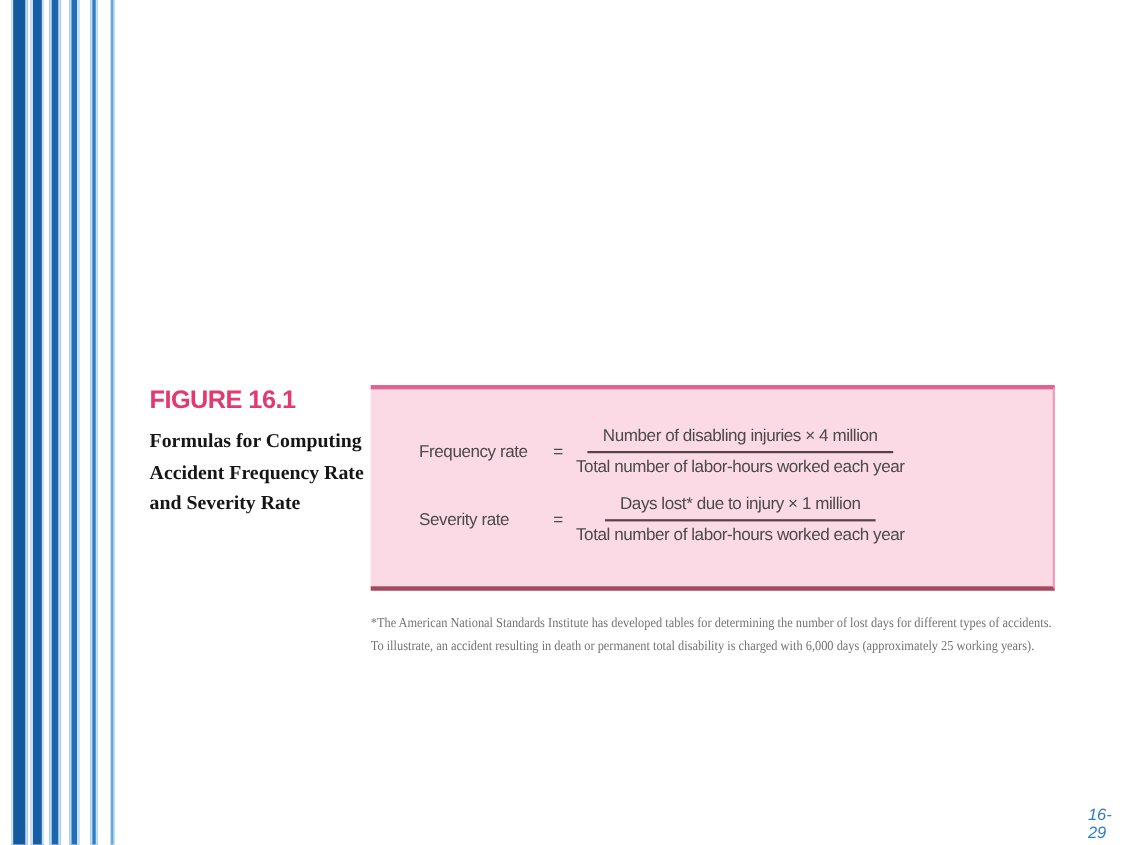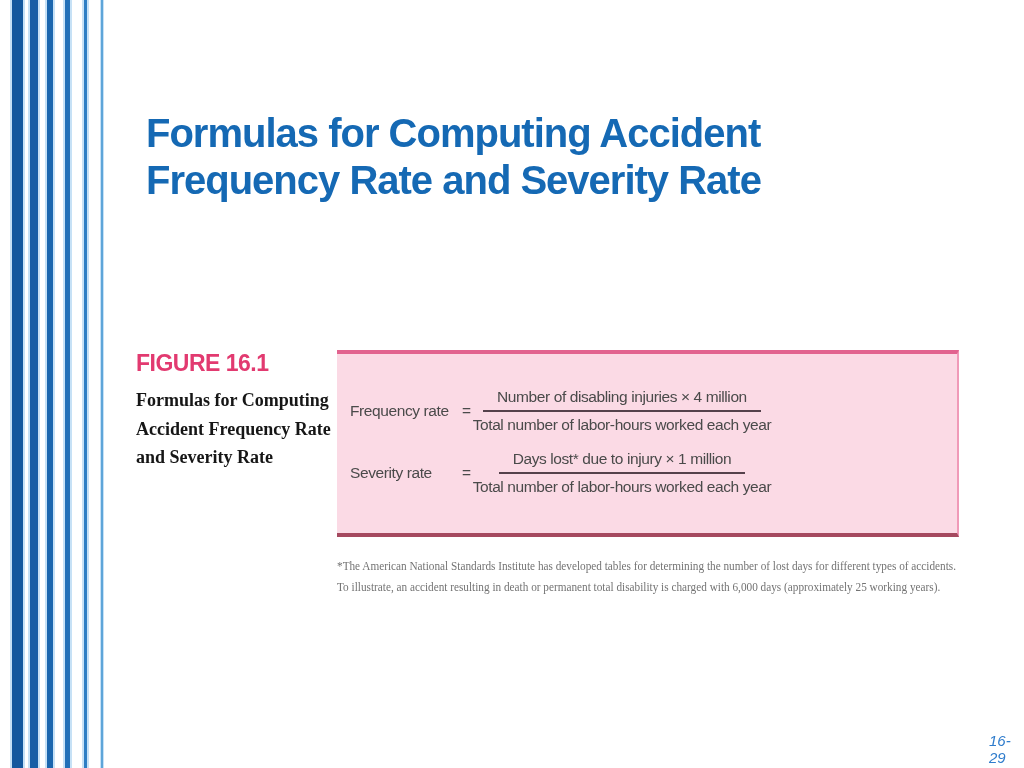--- a/index.html
+++ b/index.html
@@ -78,22 +78,24 @@
     display: flex;
     flex-direction: column;
     justify-content: center;
     gap: 16px;
     padding: 4px 0 8px 13px;
     color: #4a4a4a;
   }
   .formula-row {
     display: flex;
     align-items: center;
+    gap: 10px;
     font-size: 15.5px;
     letter-spacing: -0.4px;
+    margin-left: 31px;
   }
   .formula-label { width: 110px; white-space: nowrap; }
   .equals { padding: 0 2px; }
   .fraction {
     display: inline-flex;
     flex-direction: column;
     align-items: center;
   }
   .numerator {
     padding: 0 14px 4px 14px;
@@ -138,24 +140,20 @@
 
 <div class="slide">
 
   <div class="stripe s1"></div>
   <div class="stripe s2"></div>
   <div class="stripe s3"></div>
   <div class="stripe s4"></div>
   <div class="stripe s5"></div>
   <div class="stripe s6"></div>
 
-  <div class="title">
-    <div>Formulas for Computing Accident</div>
-    <div>Frequency Rate and Severity Rate</div>
-  </div>
 
   <div class="figure-caption">
     <div class="figure-label">FIGURE 16.1</div>
     <div class="caption-line">Formulas for Computing</div>
     <div class="caption-line">Accident Frequency Rate</div>
     <div class="caption-line">and Severity Rate</div>
   </div>
 
   <div class="formula-box">
 

